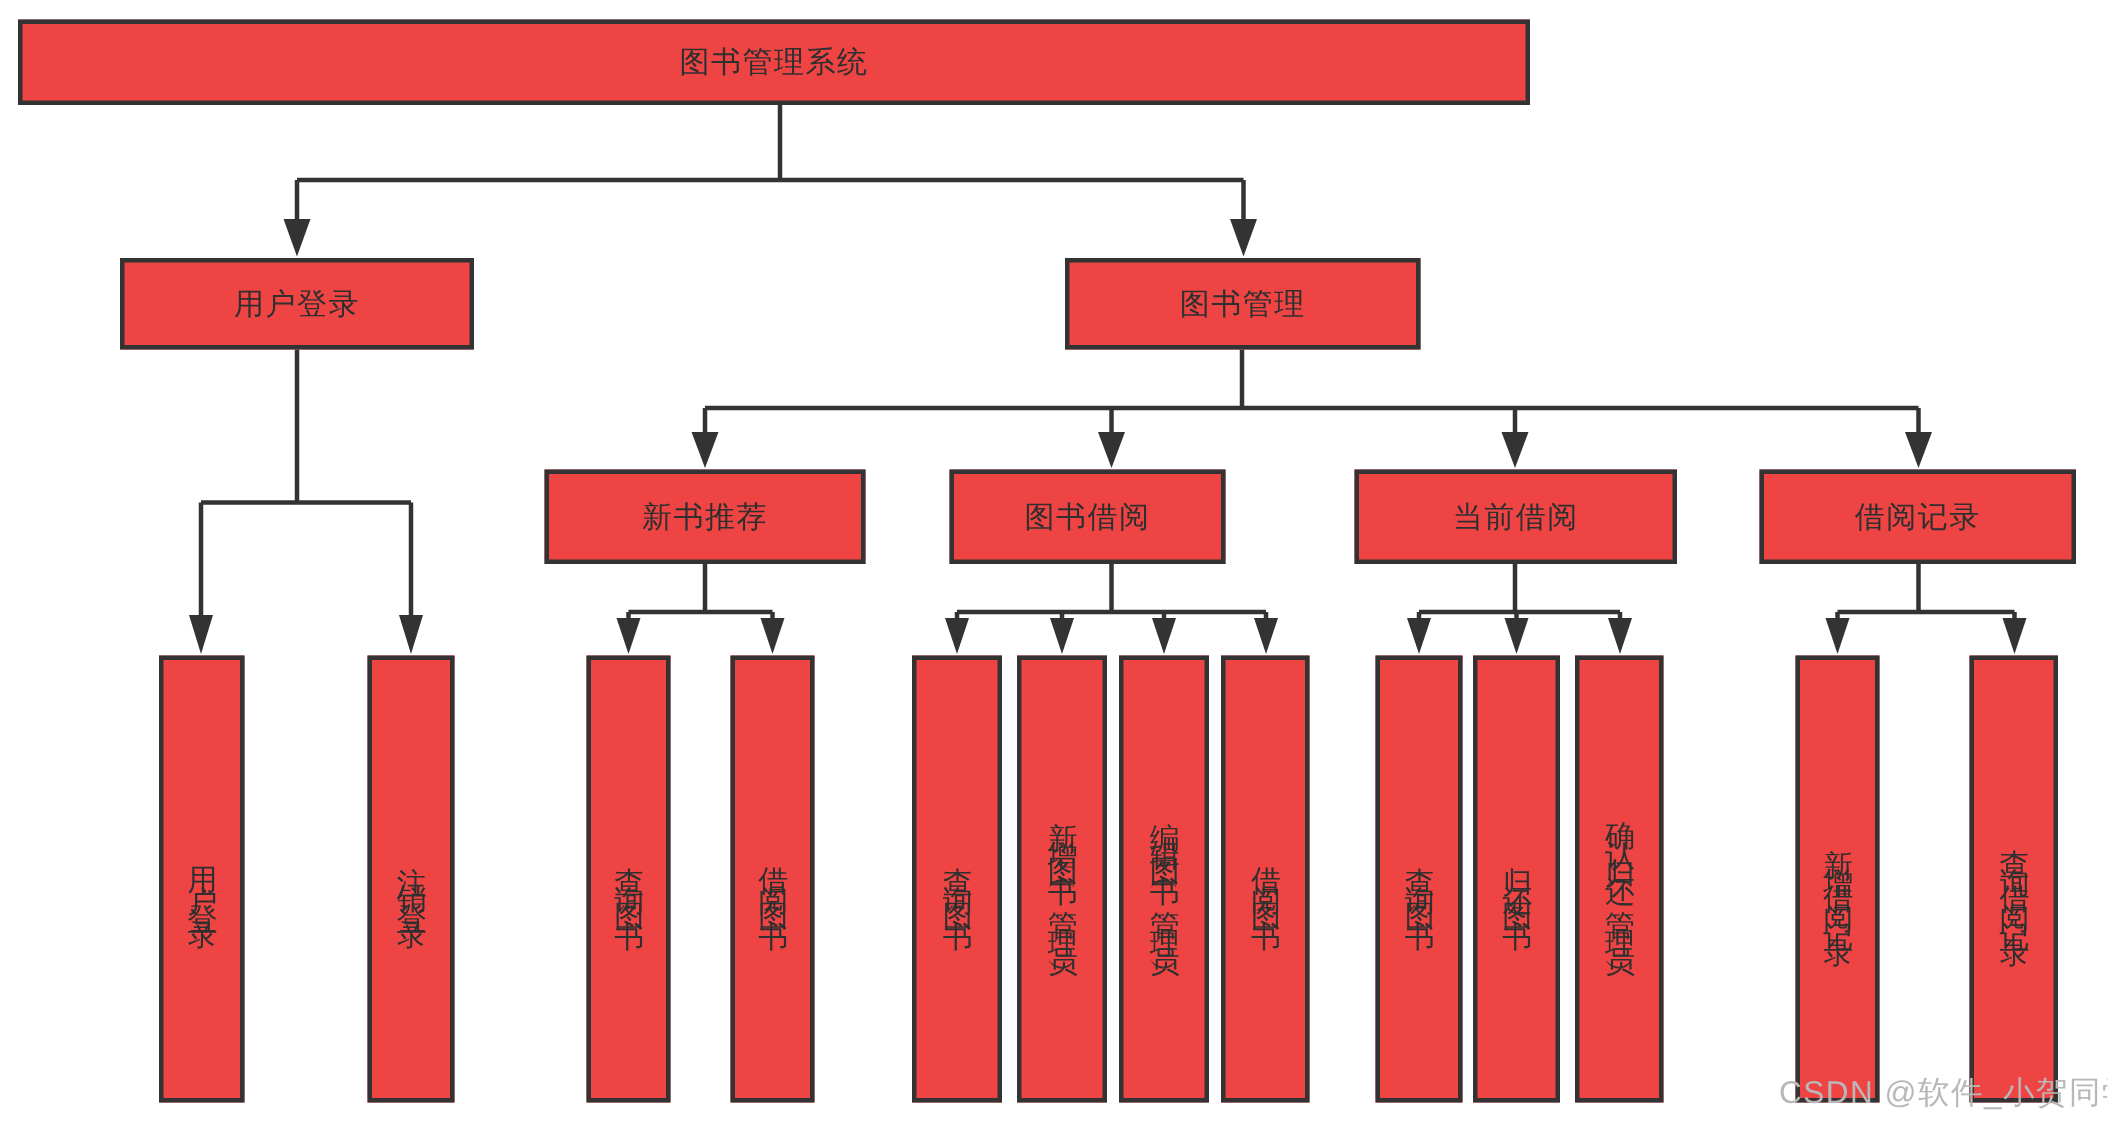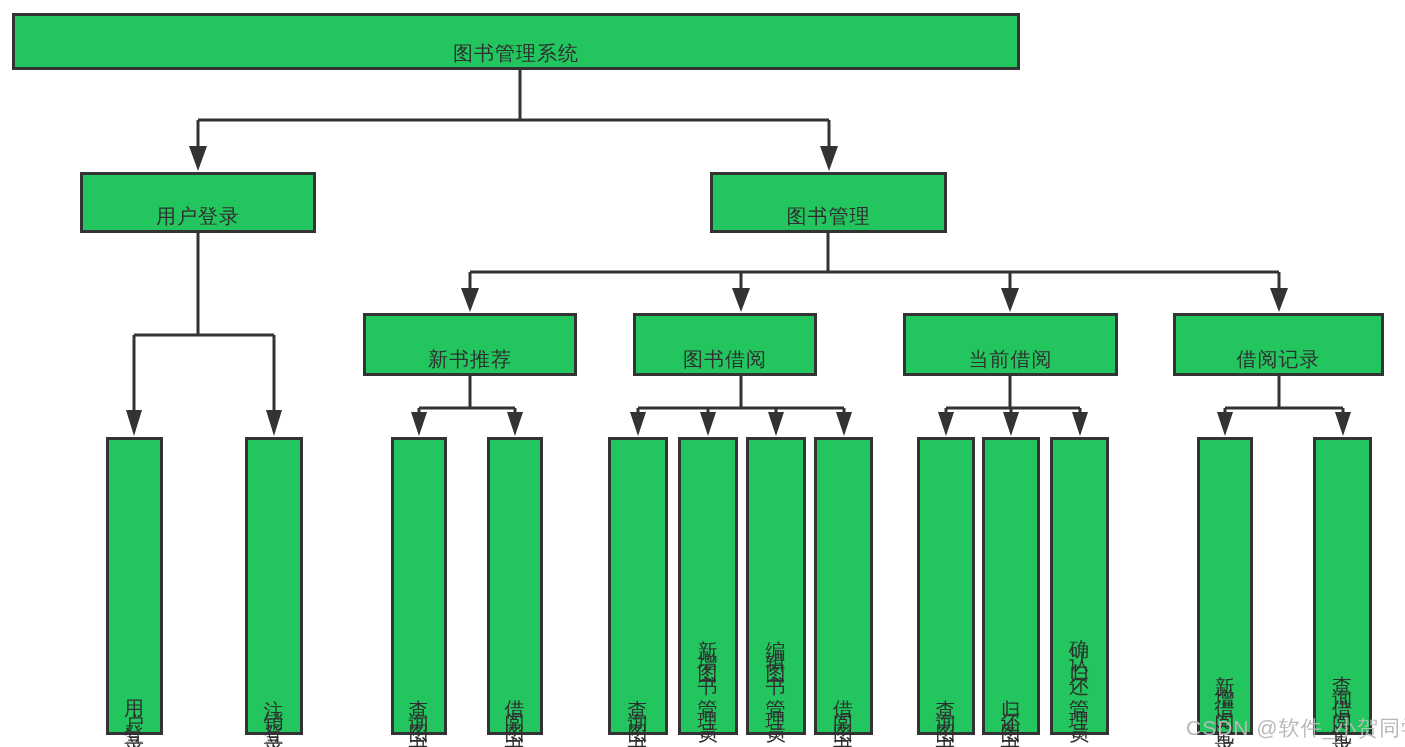--- a/index.html
+++ b/index.html
@@ -2,23 +2,23 @@
 <html><head>
 <meta charset="utf-8">
 <style>
   html,body { margin:0; padding:0; background:#ffffff; }
   body { font-family:"Liberation Sans", sans-serif; }
   #canvas {
     position:relative; width:1405px; height:747px; background:#ffffff; overflow:hidden;
   }
   #wires { position:absolute; left:0; top:0; z-index:0; }
   .box {
-    position:absolute; box-sizing:border-box; background:#22c55e;
+    position:absolute; box-sizing:border-box; background:#ef4444;
     border:3px solid #333333; color:#2f2f2f; z-index:1;
-    display:flex; align-items:flex-end; justify-content:center;
+    display:flex; align-items:center; justify-content:center;
   }
   .hbox { font-size:20px; letter-spacing:1px; }
   .leaf .vtext {
     writing-mode:vertical-rl; text-orientation:mixed;
     font-size:20px; line-height:1; letter-spacing:12px; color:#2f2f2f;
   }
   .watermark {
     position:absolute; left:1186px; top:714px; z-index:2;
     font-size:21px; color:#b8b8b8; letter-spacing:1px; white-space:nowrap;
   }

